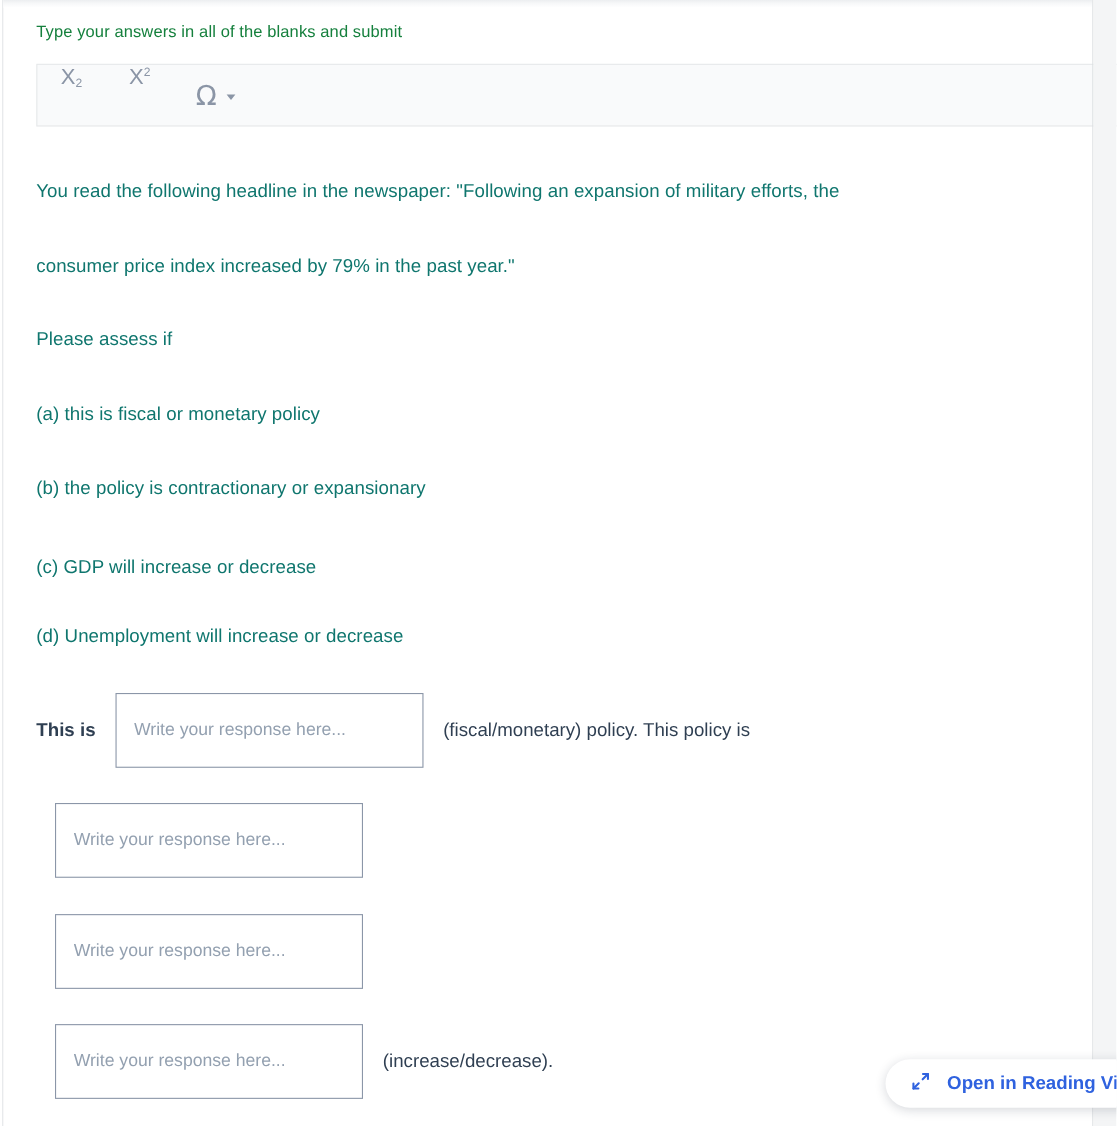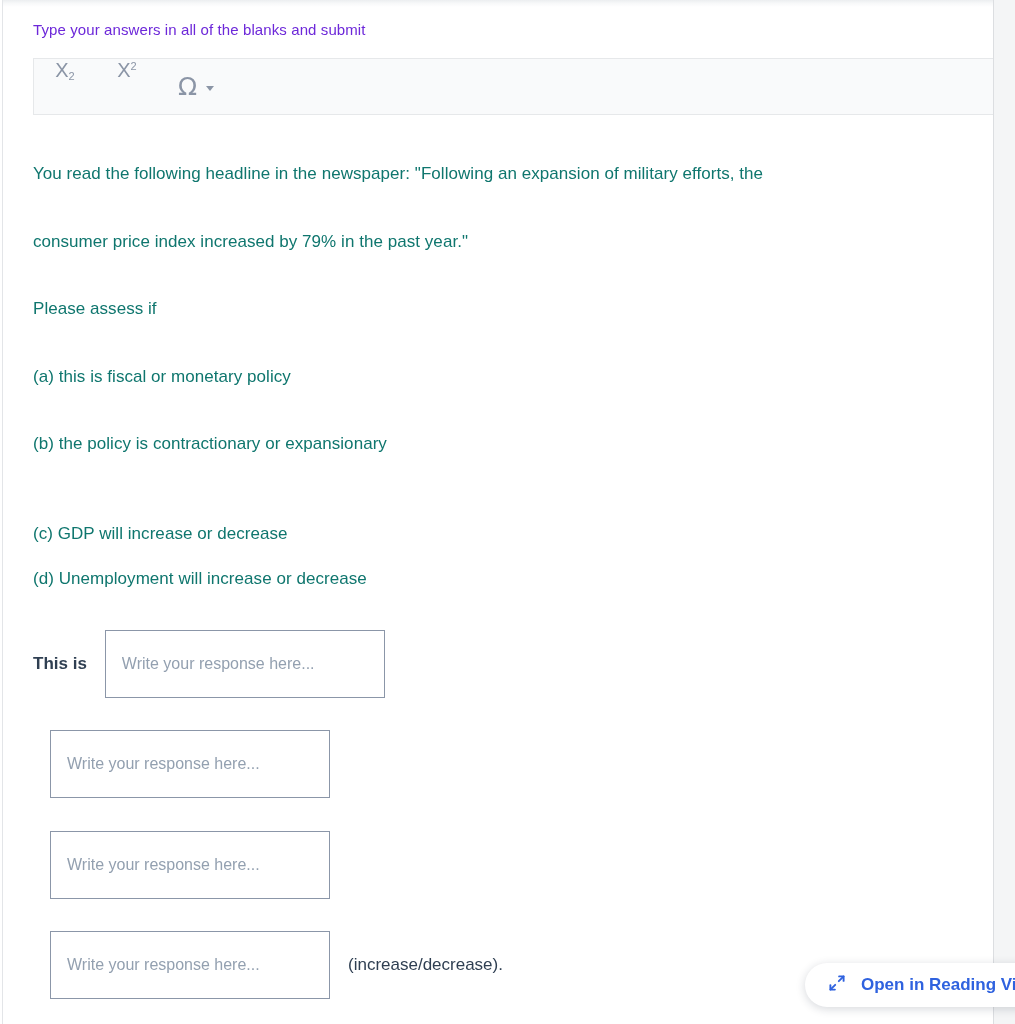--- a/index.html
+++ b/index.html
@@ -60,21 +60,21 @@
     left: 33px;
     top: 0;
     width: 945px;
   }
 
   .instruction {
     position: absolute;
     left: 0;
     top: 21px;
     font-size: 15px;
-    color: #6d28d9;
+    color: #15803d;
     letter-spacing: 0.1px;
     white-space: nowrap;
   }
 
   
   .toolbar {
     position: absolute;
     left: 0;
     top: 58px;
     width: 994px;
@@ -236,26 +236,27 @@
         <span class="caret-down"></span>
       </div>
       <div class="tb-sep"></div>
     </div>
 
     <div class="para" style="top:164px">You read the following headline in the newspaper:  "Following an expansion of military efforts, the</div>
     <div class="para" style="top:232px">consumer price index increased by 79% in the past year."</div>
     <div class="para" style="top:299px">Please assess if</div>
     <div class="para" style="top:367px">(a) this is fiscal or monetary policy</div>
     <div class="para" style="top:434px">(b) the policy is contractionary or expansionary</div>
-    <div class="para" style="top:524px">(c) GDP will increase or decrease</div>
+    <div class="para" style="top:506px">(c) GDP will increase or decrease</div>
     <div class="para" style="top:569px">(d) Unemployment will increase or decrease</div>
 
     <div class="answer-row" style="left:0px; top:630px">
       <span class="row-lead">This is</span>
       <input class="blank-input" type="text" placeholder="Write your response here..." style="">
+      <span class="row-tail">(fiscal/monetary) policy. This policy is</span>
     </div>
 
     <div class="answer-row" style="left:17px; top:730px">
       <input class="blank-input" type="text" placeholder="Write your response here..." style="">
     </div>
 
     <div class="answer-row" style="left:17px; top:831px">
       <input class="blank-input" type="text" placeholder="Write your response here..." style="">
     </div>
 

